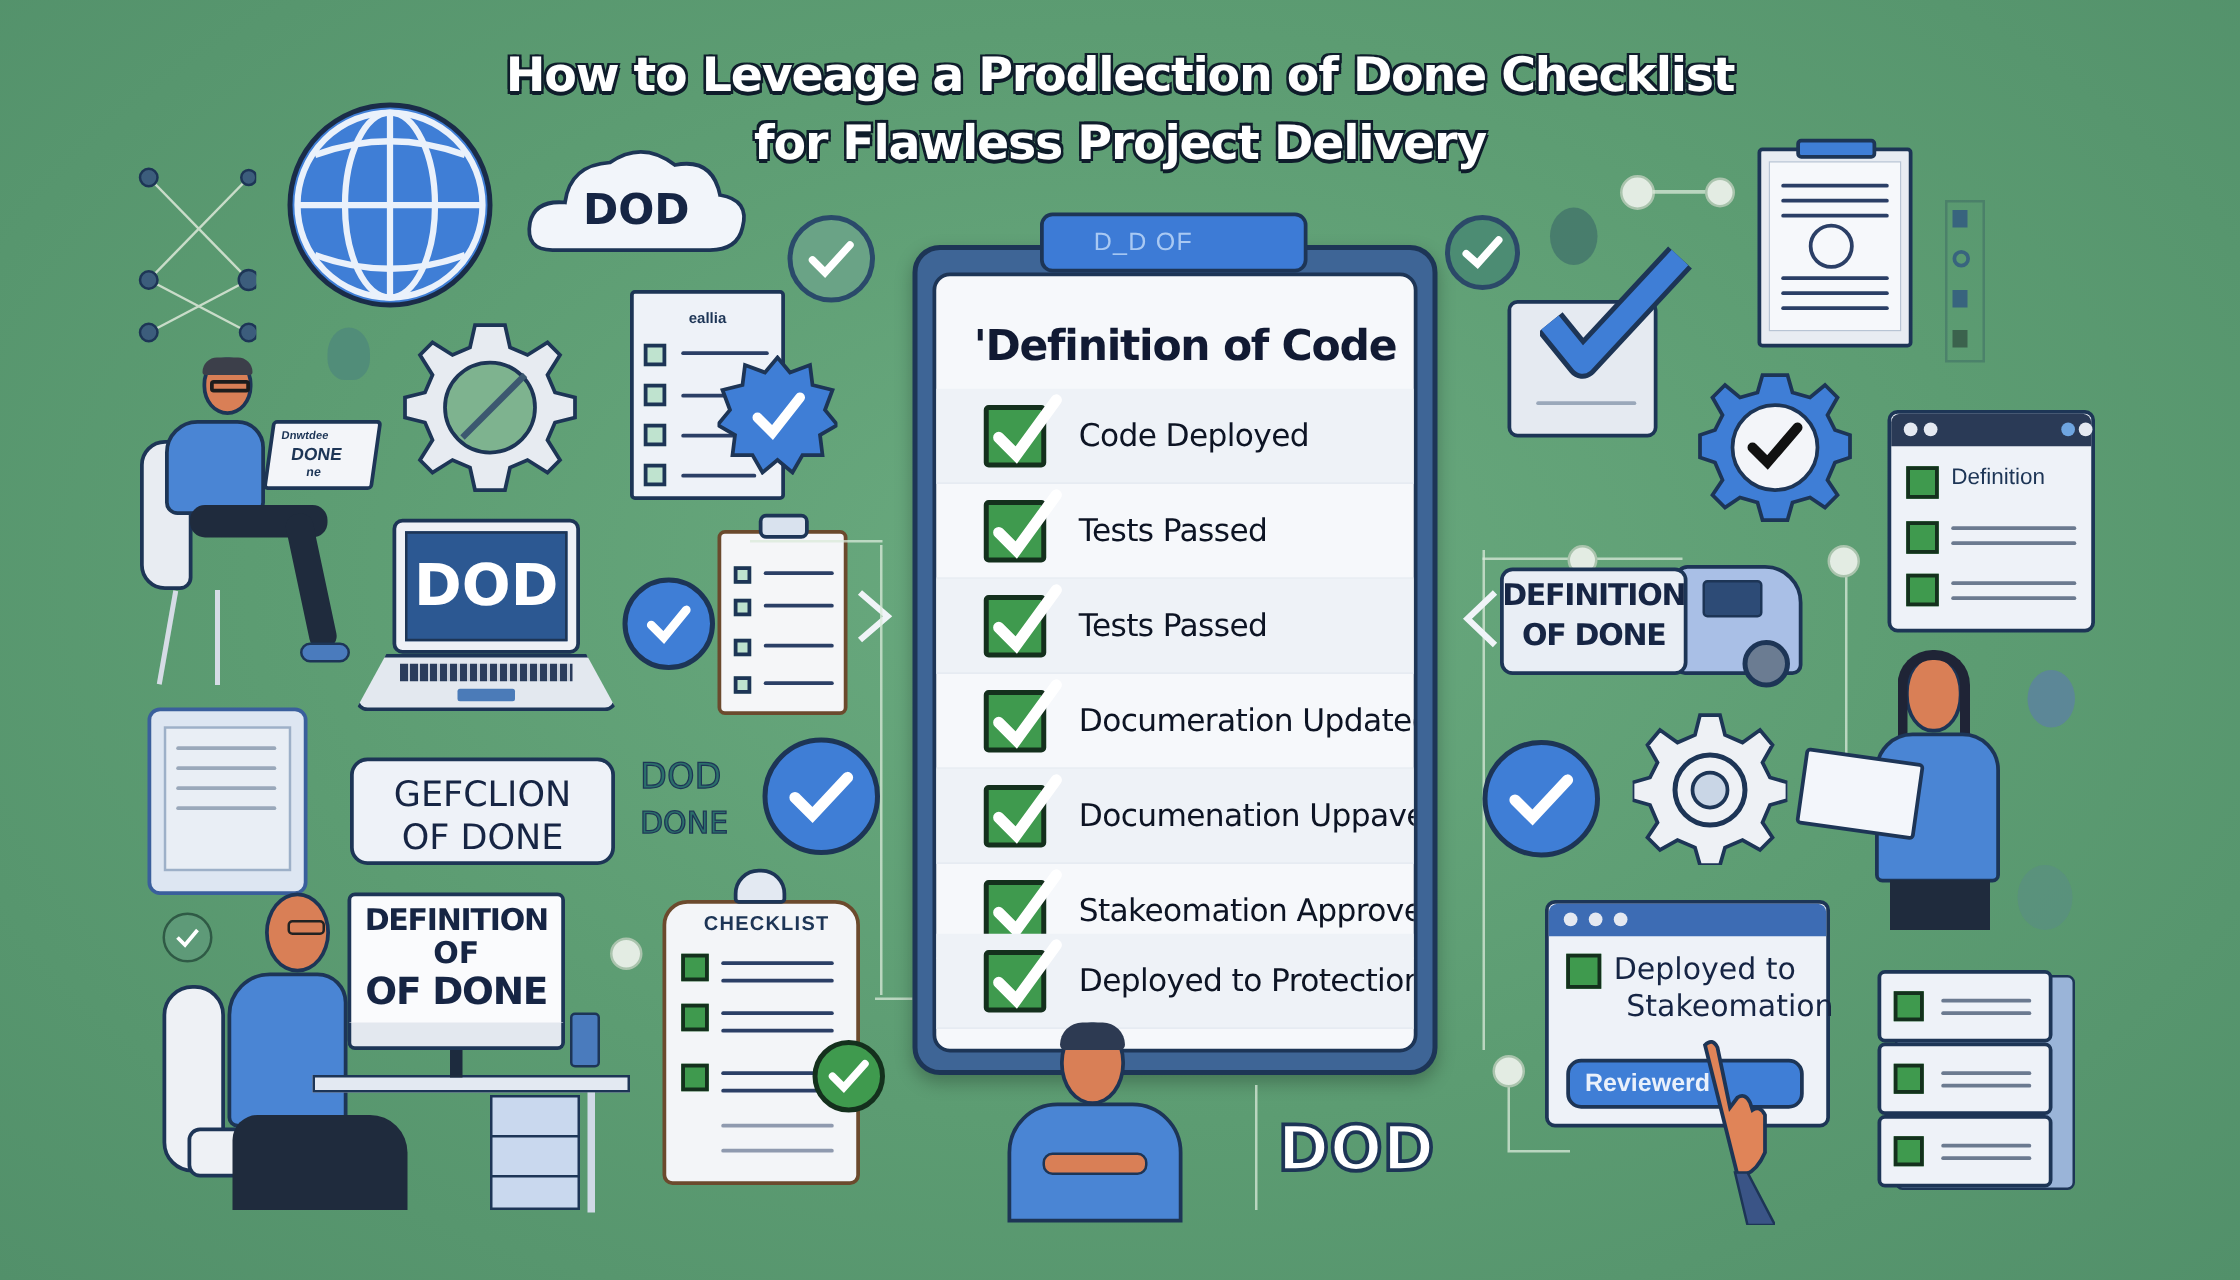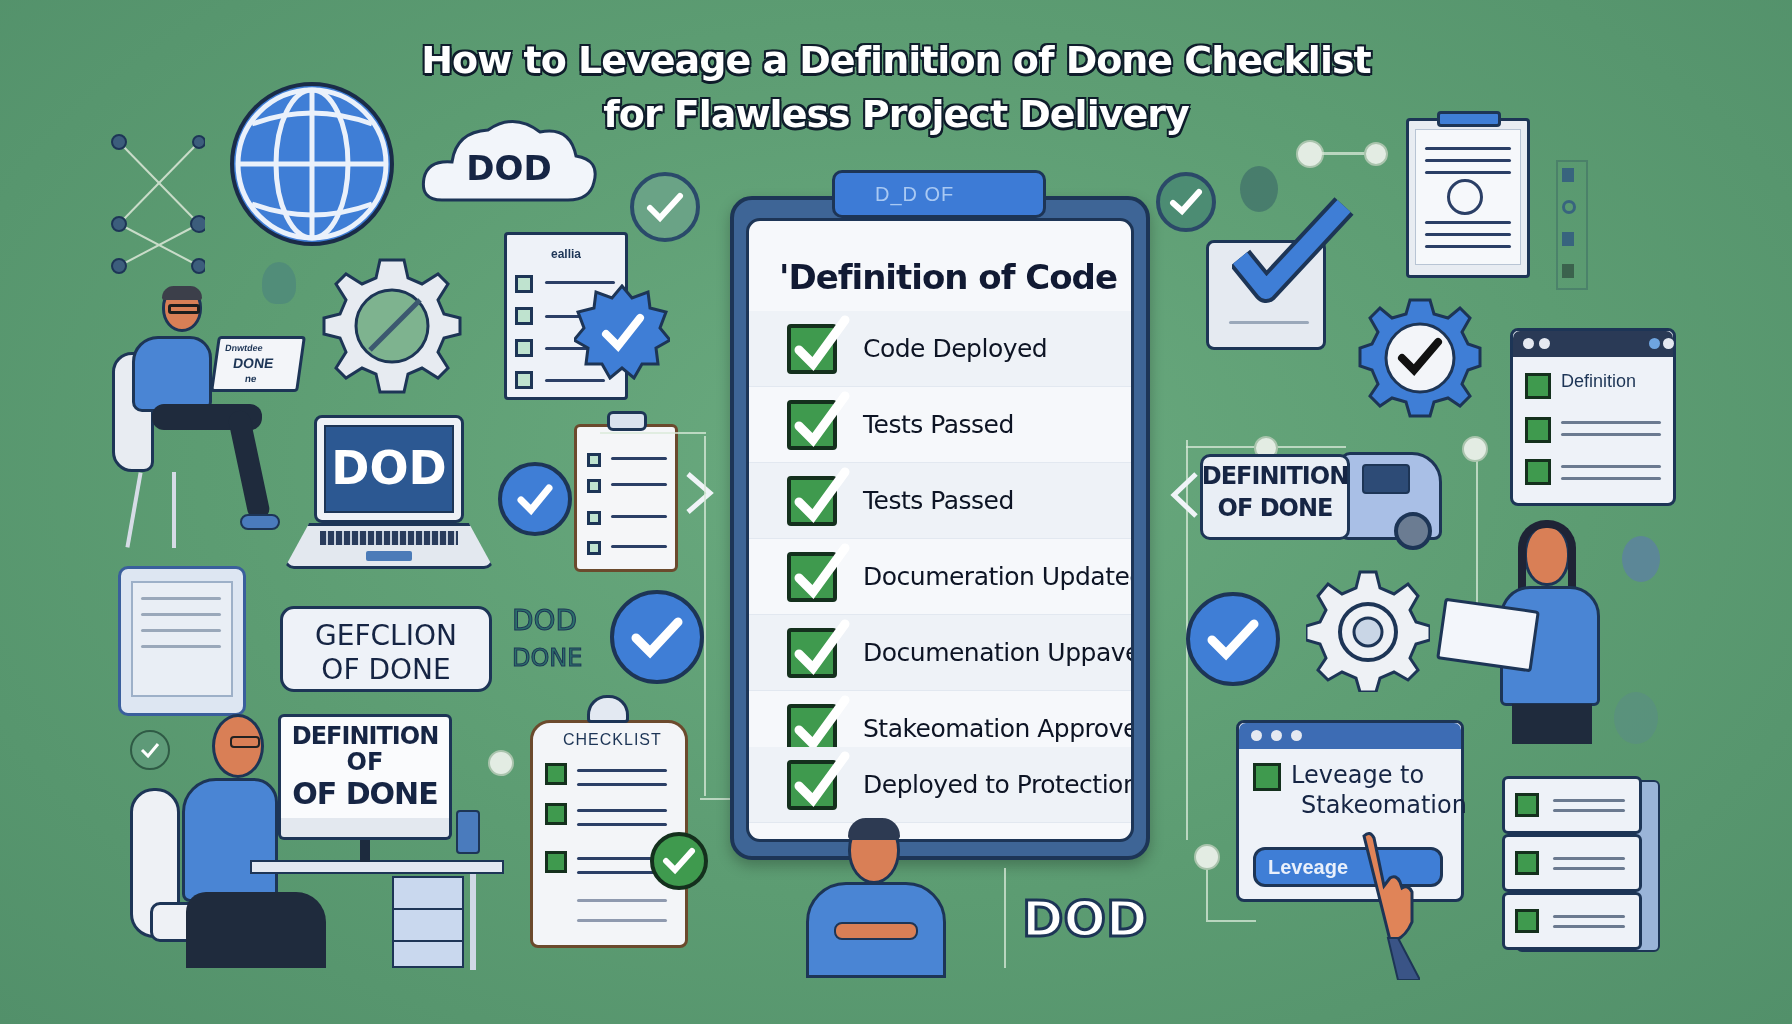--- a/index.html
+++ b/index.html
@@ -64,21 +64,21 @@
   }
   .connector { position: absolute; background: #d9ead9; opacity: .75; }
   .dot { position: absolute; border-radius: 50%; background: #e3ece3; border: 2px solid #aac4ad; }
   .win-bar { position: absolute; left: 0; top: 0; right: 0; height: 26px; background: #3a5f9c; border-radius: 7px 7px 0 0; }
   .win-dot { position: absolute; top: 7px; width: 11px; height: 11px; border-radius: 50%; background: #e5e9f1; }
   .green-box { position: absolute; width: 26px; height: 26px; background: #3f9a4e; border: 3px solid #14301d; }
 </style>
 </head>
 <body>
 
-<div class="title l1">How to Leveage a Definition of Done Checklist</div>
+<div class="title l1">How to Leveage a Prodlection of Done Checklist</div>
 <div class="title l2">for Flawless Project Delivery</div>
 
 <svg class="abs" style="left:105px;top:128px" width="100" height="150">
   <g stroke="#c9dcc9" stroke-width="2" fill="none">
     <line x1="14" y1="14" x2="94" y2="96"></line>
       <line x1="94" y1="14" x2="14" y2="96"></line>
     <line x1="14" y1="96" x2="94" y2="138"></line>
       <line x1="94" y1="96" x2="14" y2="138"></line>
   </g>
   <g fill="#3c5d7c" stroke="#1d3556" stroke-width="2">
@@ -247,21 +247,21 @@
   <div class="abs" style="left:0;top:0;width:174px;height:124px;background:#fafbfd;border:3px solid #1d3556;border-radius:6px"></div>
   <div class="abs" style="left:0;top:104px;width:174px;height:22px;background:#e3e8ef;border:3px solid #1d3556;border-top:none;border-radius:0 0 6px 6px"></div>
   <div class="abs dark-text" style="left:0;top:8px;width:174px;font-size:24px;letter-spacing:-1px">DEFINITION</div>
   <div class="abs dark-text" style="left:0;top:34px;width:174px;font-size:24px">OF</div>
   <div class="abs dark-text" style="left:0;top:62px;width:174px;font-size:30px;letter-spacing:-1px">OF DONE</div>
   <div class="abs" style="left:82px;top:126px;width:10px;height:22px;background:#1d2b3e"></div>
 </div>
 
 <div class="card" style="left:530px;top:720px;width:158px;height:228px;border-color:#6b4a2d;background:#f3f5f8;border-radius:20px 20px 8px 8px">
   <div class="abs" style="left:54px;top:-28px;width:42px;height:28px;background:#e3e9f2;border:3px solid #1d3556;border-radius:20px 20px 4px 4px"></div>
-  <div class="abs" style="left:30px;top:8px;font-size:16px;font-weight:normal;color:#1d3556;letter-spacing:1px">CHECKLIST</div>
+  <div class="abs" style="left:30px;top:8px;font-size:16px;font-weight:bold;color:#1d3556;letter-spacing:1px">CHECKLIST</div>
   <div class="green-box" style="left:12px;top:40px;width:22px;height:22px"></div>
     <div class="line" style="left:44px;top:46px;width:90px"></div>
     <div class="line" style="left:44px;top:60px;width:90px"></div>
   <div class="green-box" style="left:12px;top:80px;width:22px;height:22px"></div>
     <div class="line" style="left:44px;top:86px;width:90px"></div>
     <div class="line" style="left:44px;top:100px;width:90px"></div>
   <div class="green-box" style="left:12px;top:128px;width:22px;height:22px"></div>
     <div class="line" style="left:44px;top:134px;width:90px"></div>
     <div class="line" style="left:44px;top:148px;width:90px"></div>
   <div class="line" style="left:44px;top:176px;width:90px;opacity:.5"></div>
@@ -449,23 +449,23 @@
 
 <div class="abs" style="left:1622px;top:536px;width:38px;height:46px;border-radius:50%;background:#5d7fa8;opacity:.7"></div>
 <div class="abs" style="left:1614px;top:692px;width:44px;height:52px;border-radius:50%;background:#5a8e82;opacity:.7"></div>
 
 <div class="card" style="left:1236px;top:720px;width:228px;height:182px;border-radius:8px">
   <div class="win-bar" style="background:#3d6cb4"></div>
   <div class="win-dot" style="left:12px"></div>
     <div class="win-dot" style="left:32px"></div>
     <div class="win-dot" style="left:52px"></div>
   <div class="green-box" style="left:14px;top:40px;width:28px;height:28px"></div>
-  <div class="abs" style="left:52px;top:38px;font-size:24px;color:#162544;font-family:'DejaVu Sans',sans-serif">Leveage to</div>
+  <div class="abs" style="left:52px;top:38px;font-size:24px;color:#162544;font-family:'DejaVu Sans',sans-serif">Deployed to</div>
   <div class="abs" style="left:62px;top:68px;font-size:24px;color:#162544;font-family:'DejaVu Sans',sans-serif">Stakeomation</div>
-  <button class="abs" style="left:14px;top:124px;width:190px;height:40px;background:#3f7ed6;border:3px solid #1d3556;border-radius:12px;color:#e9f0fb;font-size:20px;font-family:'Liberation Sans',sans-serif;font-weight:bold;text-align:left;padding-left:12px">Leveage</button>
+  <button class="abs" style="left:14px;top:124px;width:190px;height:40px;background:#3f7ed6;border:3px solid #1d3556;border-radius:12px;color:#e9f0fb;font-size:20px;font-family:'Liberation Sans',sans-serif;font-weight:bold;text-align:left;padding-left:12px">Reviewerd</button>
 </div>
 
 <svg class="abs" style="left:1350px;top:830px" width="70" height="150">
   <path d="M14 6 Q20 0 24 8 L34 56 L40 48 Q46 44 50 52 L52 58 Q58 54 62 62 L62 92 Q56 106 46 110 L40 110 Z" fill="#e08458" stroke="#1d3556" stroke-width="3"></path>
   <path d="M38 108 L48 108 L70 150 L48 150 Z" fill="#3a5486" stroke="#1d3556" stroke-width="2"></path>
 </svg>
 
 <div class="connector" style="left:1206px;top:860px;width:2px;height:60px"></div>
 <div class="connector" style="left:1206px;top:920px;width:50px;height:2px"></div>
 <div class="dot" style="left:1194px;top:844px;width:26px;height:26px"></div>

